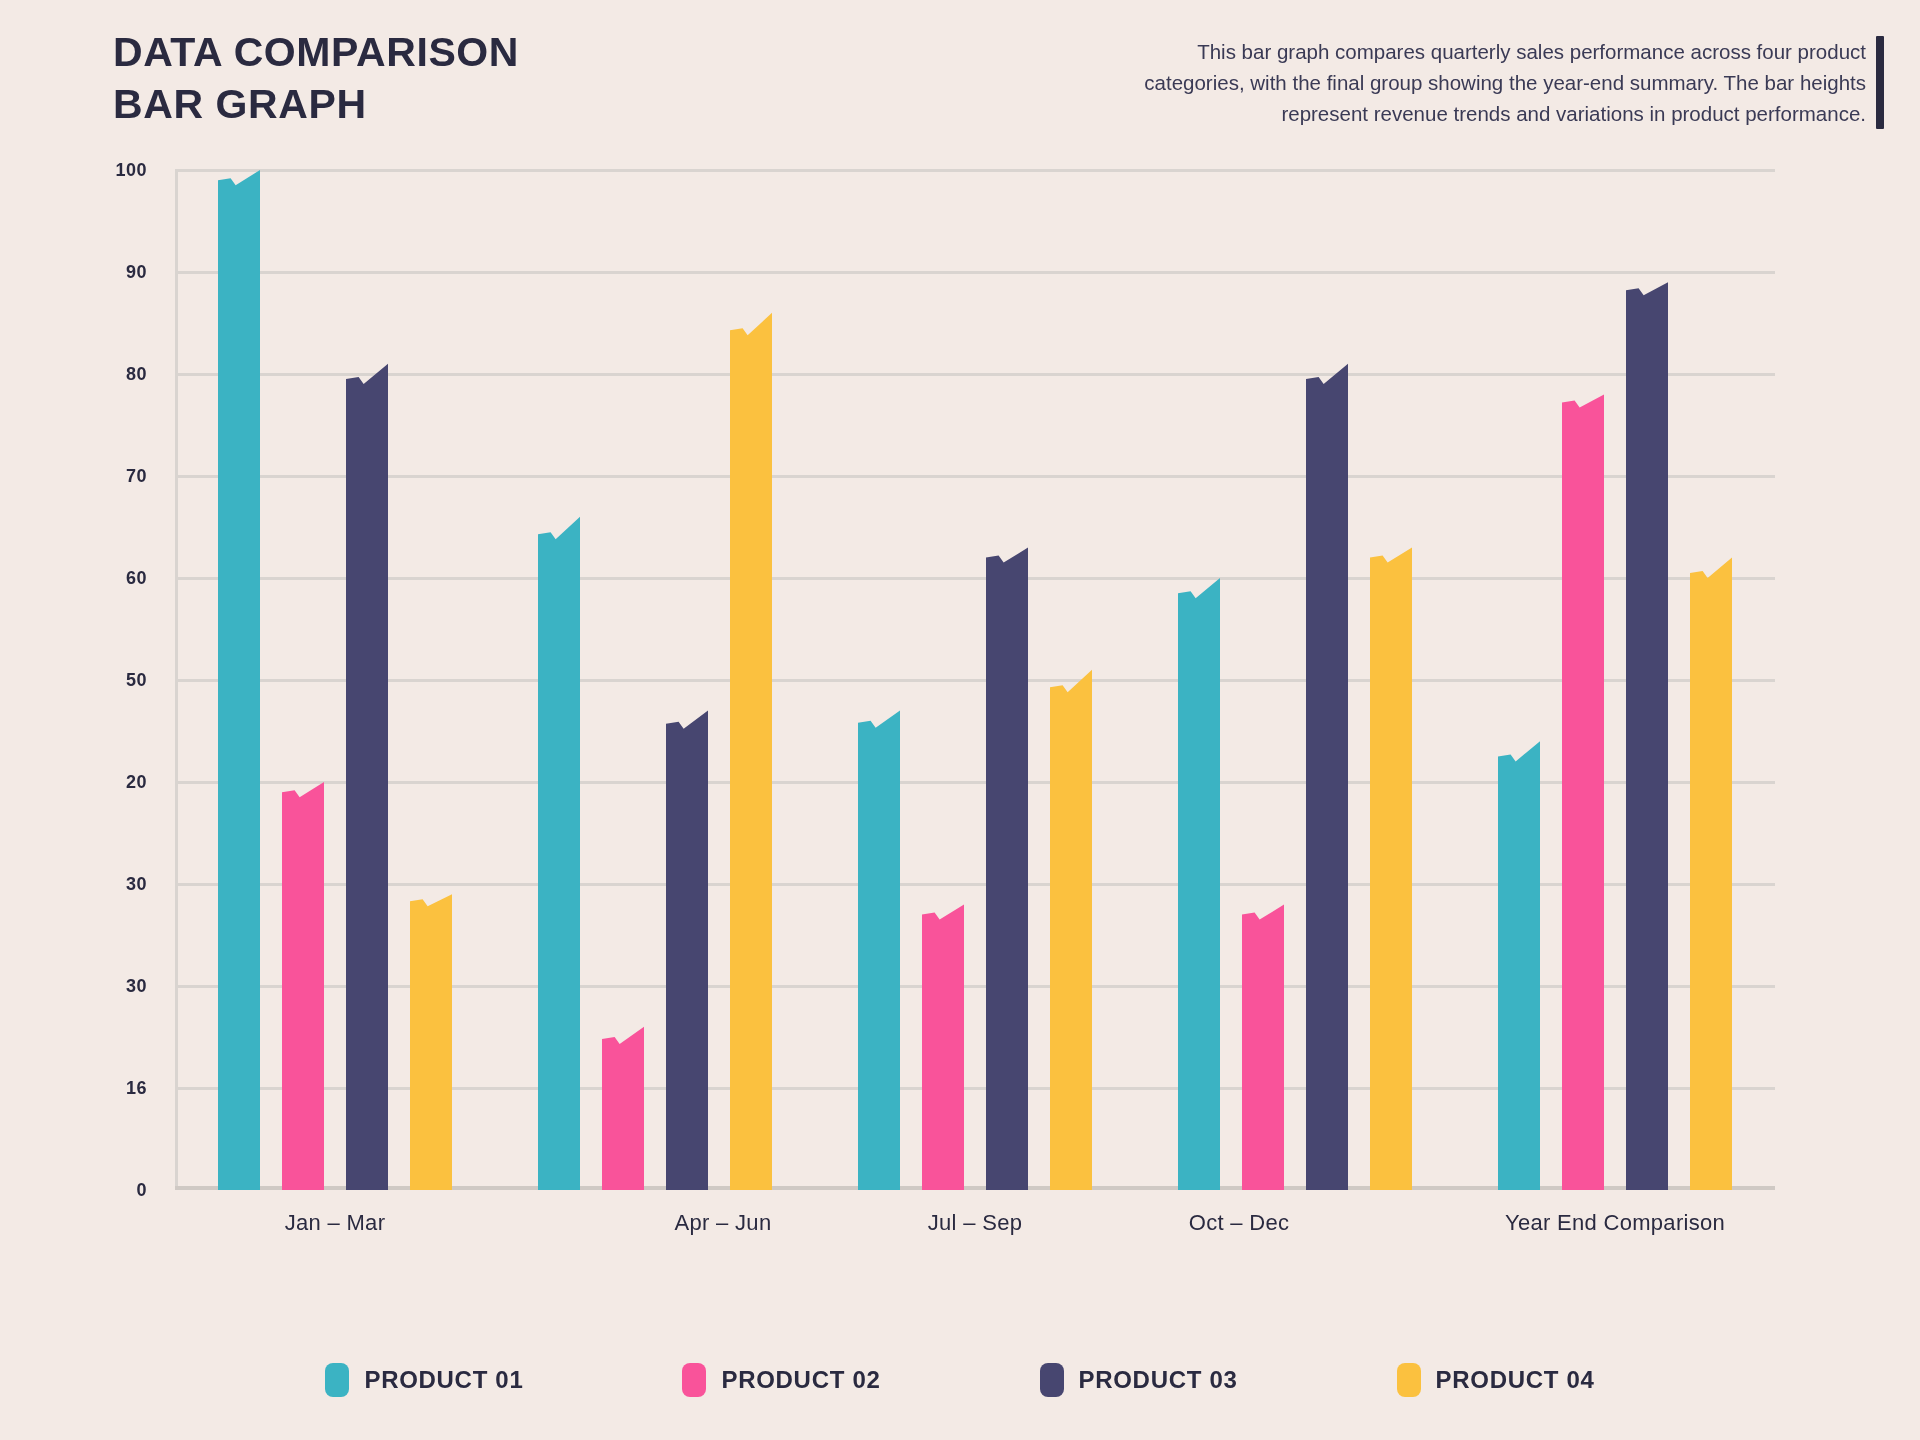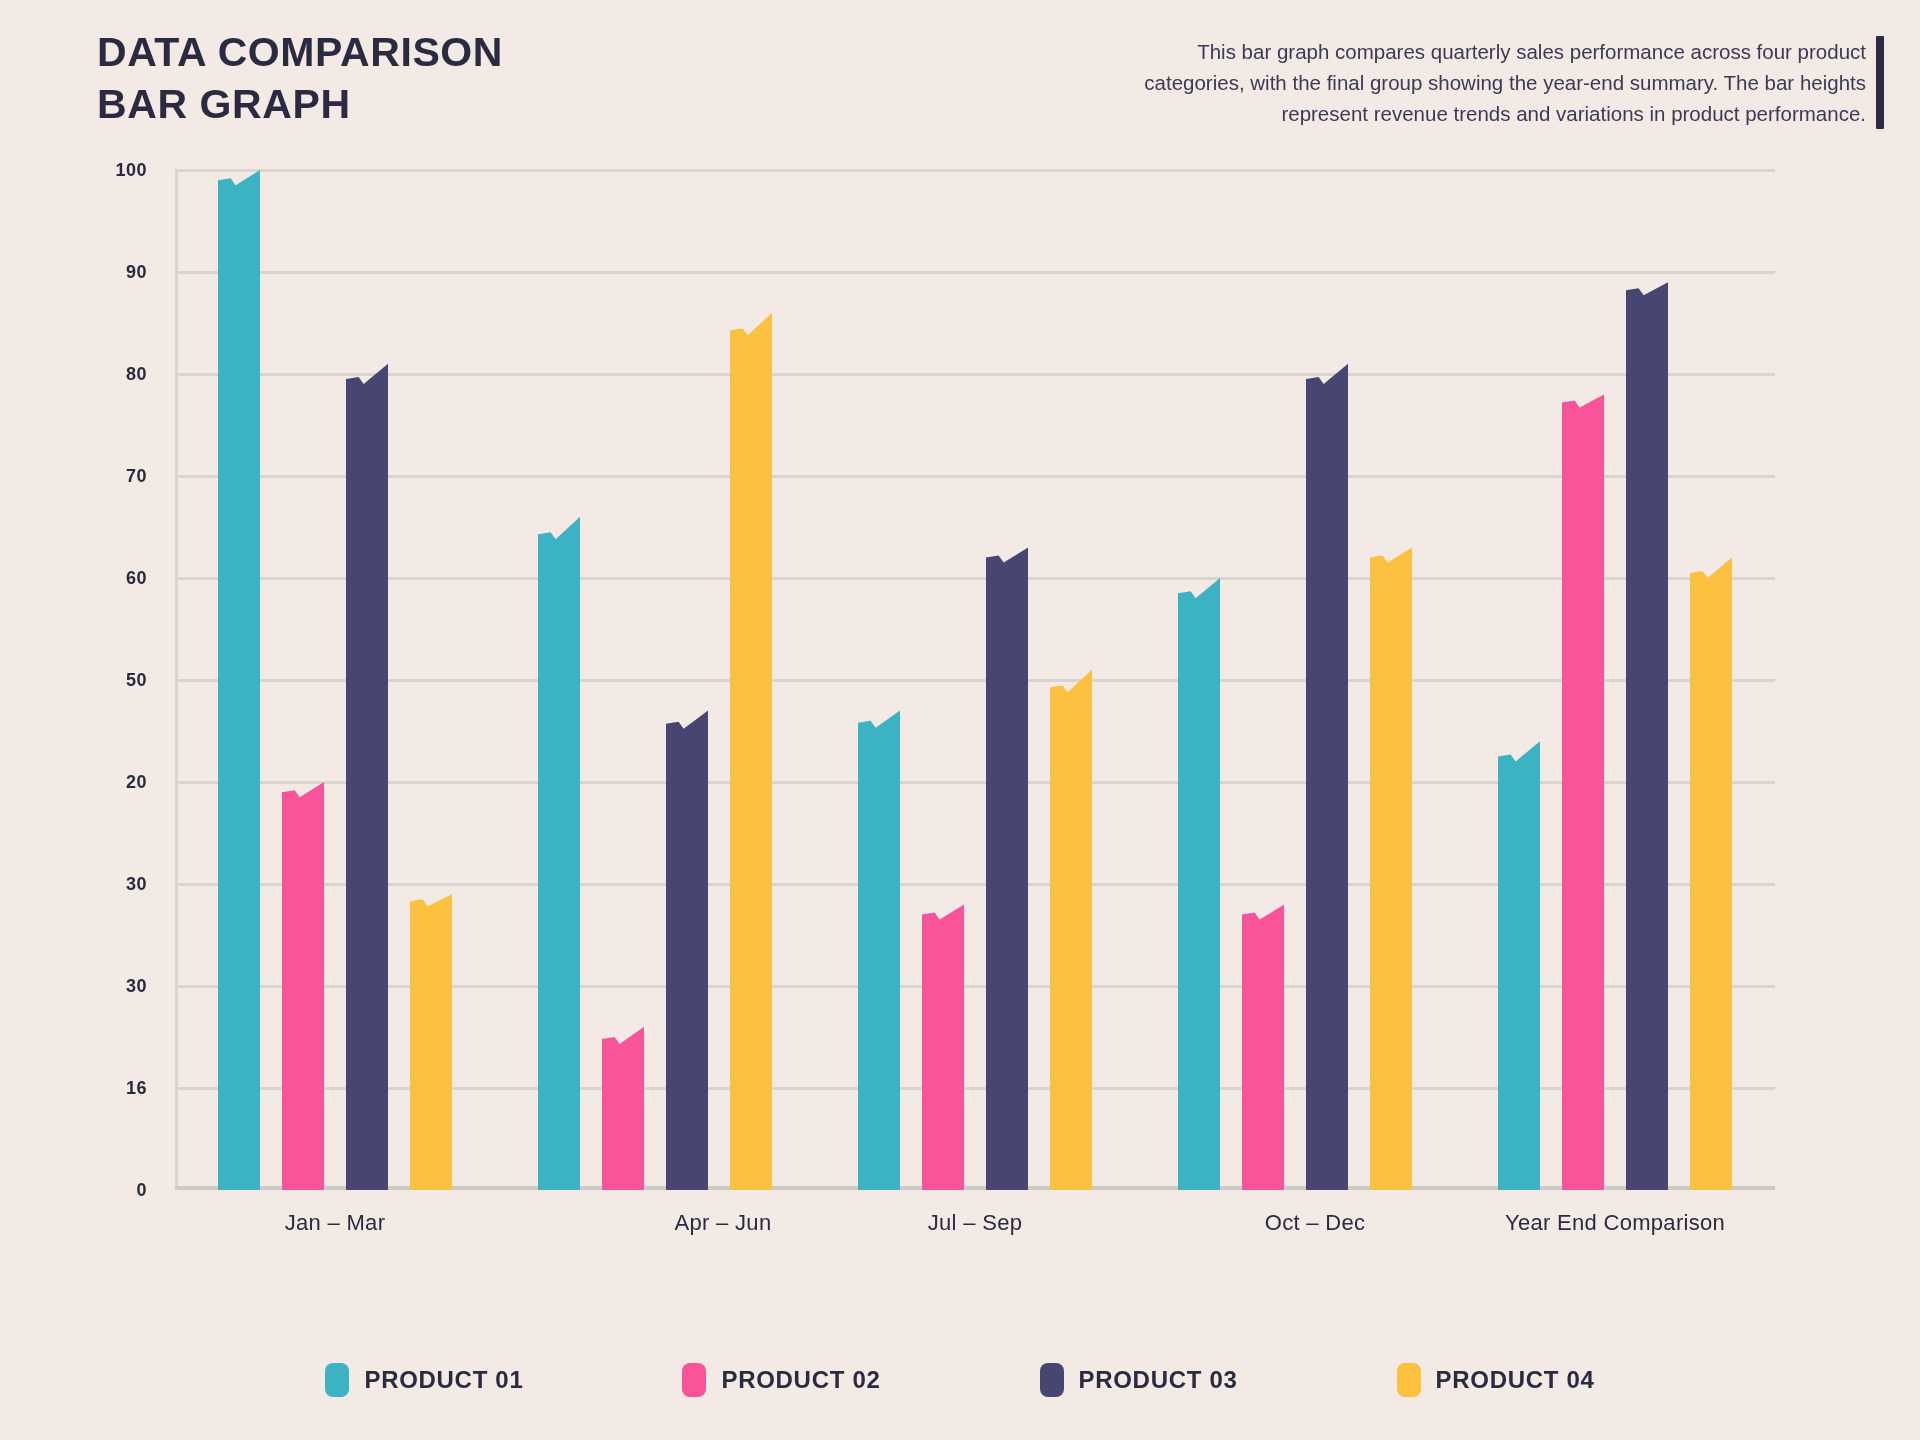--- a/index.html
+++ b/index.html
@@ -7,21 +7,21 @@
     width:1920px; height:1440px;
     background:#f3eae5;
     font-family:"Liberation Sans", sans-serif;
     overflow:hidden;
   }
   #root { position:relative; width:1920px; height:1440px; background:#f3eae5; }
 
   
   .header { position:absolute; left:0; top:0; width:1920px; height:170px; }
 
-  .title-block { position:absolute; left:30px; top:26px; display:flex; align-items:flex-end;padding-left:40px; }
+  .title-block { position:absolute; left:46px; top:26px; display:flex; align-items:flex-end;padding-left:40px; }
   .title-rule { width:9px; background:#2a2a40; margin-right:18px; border-radius:1px; }
   .title-text { font-size:41px; font-weight:bold; line-height:1.27; letter-spacing:0.6px;
                 color:#2a2a40; text-transform:uppercase; white-space:pre-line; }
 
   .desc-block { position:absolute; right:36px; top:36px; display:flex; align-items:stretch; }
   .desc-text { font-size:20.5px; line-height:1.52; color:#3a3a55; text-align:right;
                max-width:755px; padding-right:10px; }
   .desc-rule { width:8px; background:#2a2a40; border-radius:1px; }
 
   
@@ -113,21 +113,21 @@
         <path d="M 1195 387.6 L 1207.6 385.6 L 1212.64 392.6 L 1237 377.4 L 1237 1020 L 1195 1020 Z" fill="#fbc13f"></path>
         <path d="M 1323 586.5 L 1335.6 584.5 L 1340.64 591.5 L 1365 571.2 L 1365 1020 L 1323 1020 Z" fill="#3bb3c3"></path>
         <path d="M 1387 232.55999999999995 L 1399.6 230.55999999999995 L 1404.64 237.55999999999995 L 1429 224.39999999999998 L 1429 1020 L 1387 1020 Z" fill="#f9539a"></path>
         <path d="M 1451 120.36000000000001 L 1463.6 118.36000000000001 L 1468.64 125.36000000000001 L 1493 112.19999999999993 L 1493 1020 L 1451 1020 Z" fill="#474670"></path>
         <path d="M 1515 402.9 L 1527.6 400.9 L 1532.64 407.9 L 1557 387.6 L 1557 1020 L 1515 1020 Z" fill="#fbc13f"></path>
       </svg>
     <div class="x-labels" id="x-labels">
         <div class="x-label" style="left: 160px;">Jan – Mar</div>
         <div class="x-label" style="left: 508px; margin-left: 40px;">Apr – Jun</div>
         <div class="x-label" style="left: 800px;">Jul – Sep</div>
-        <div class="x-label" style="left: 1140px;">Oct – Dec</div>
+        <div class="x-label" style="left: 1064px;">Oct – Dec</div>
         <div class="x-label" style="left: 1440px;">Year End Comparison</div>
       </div>
   </div>
 
   <div class="legend" id="legend">
       <div class="legend-item">
         <span class="legend-swatch" style="background: rgb(59, 179, 195);"></span>
         <span class="legend-label">PRODUCT 01</span>
       </div>
       <div class="legend-item">

